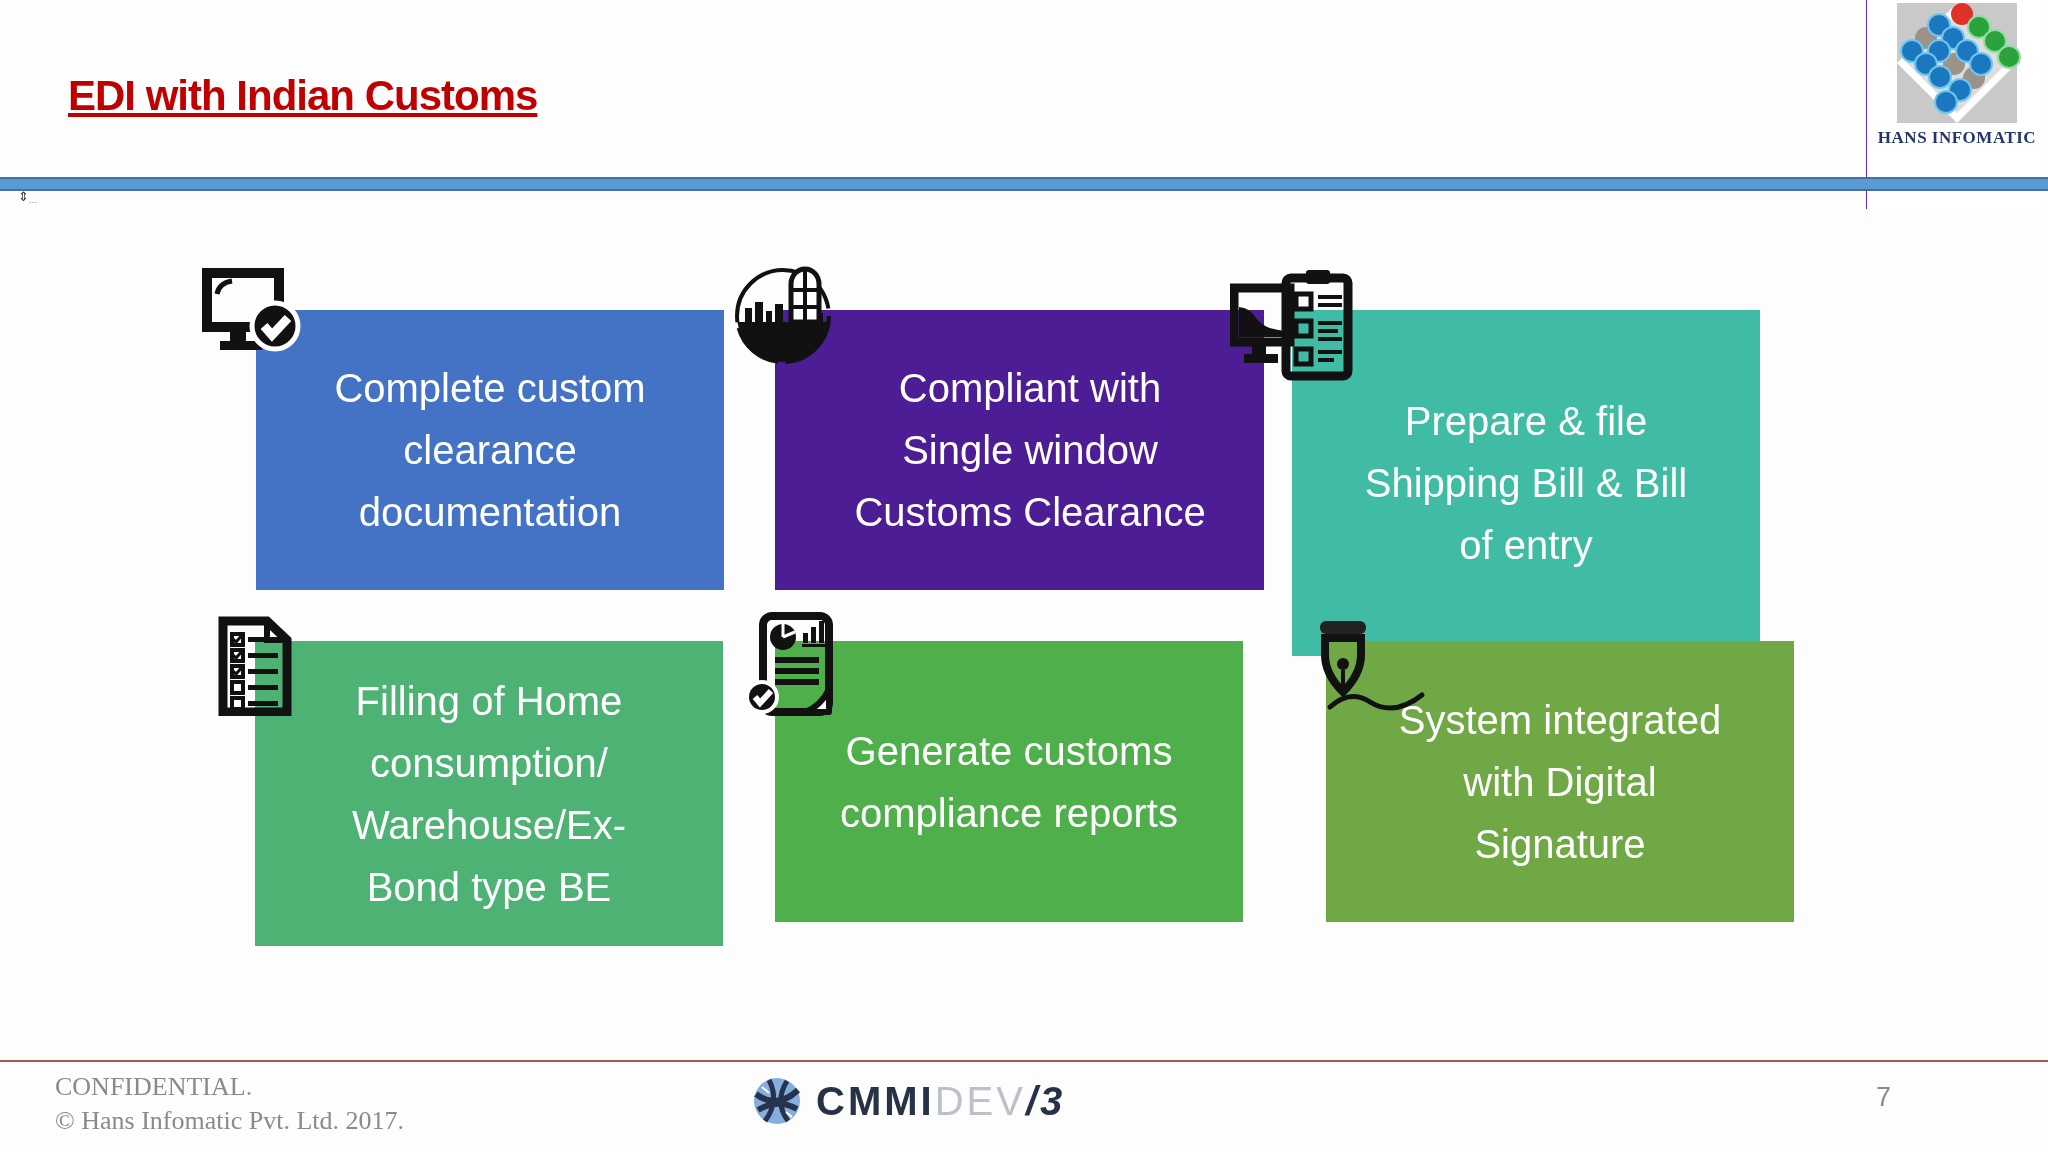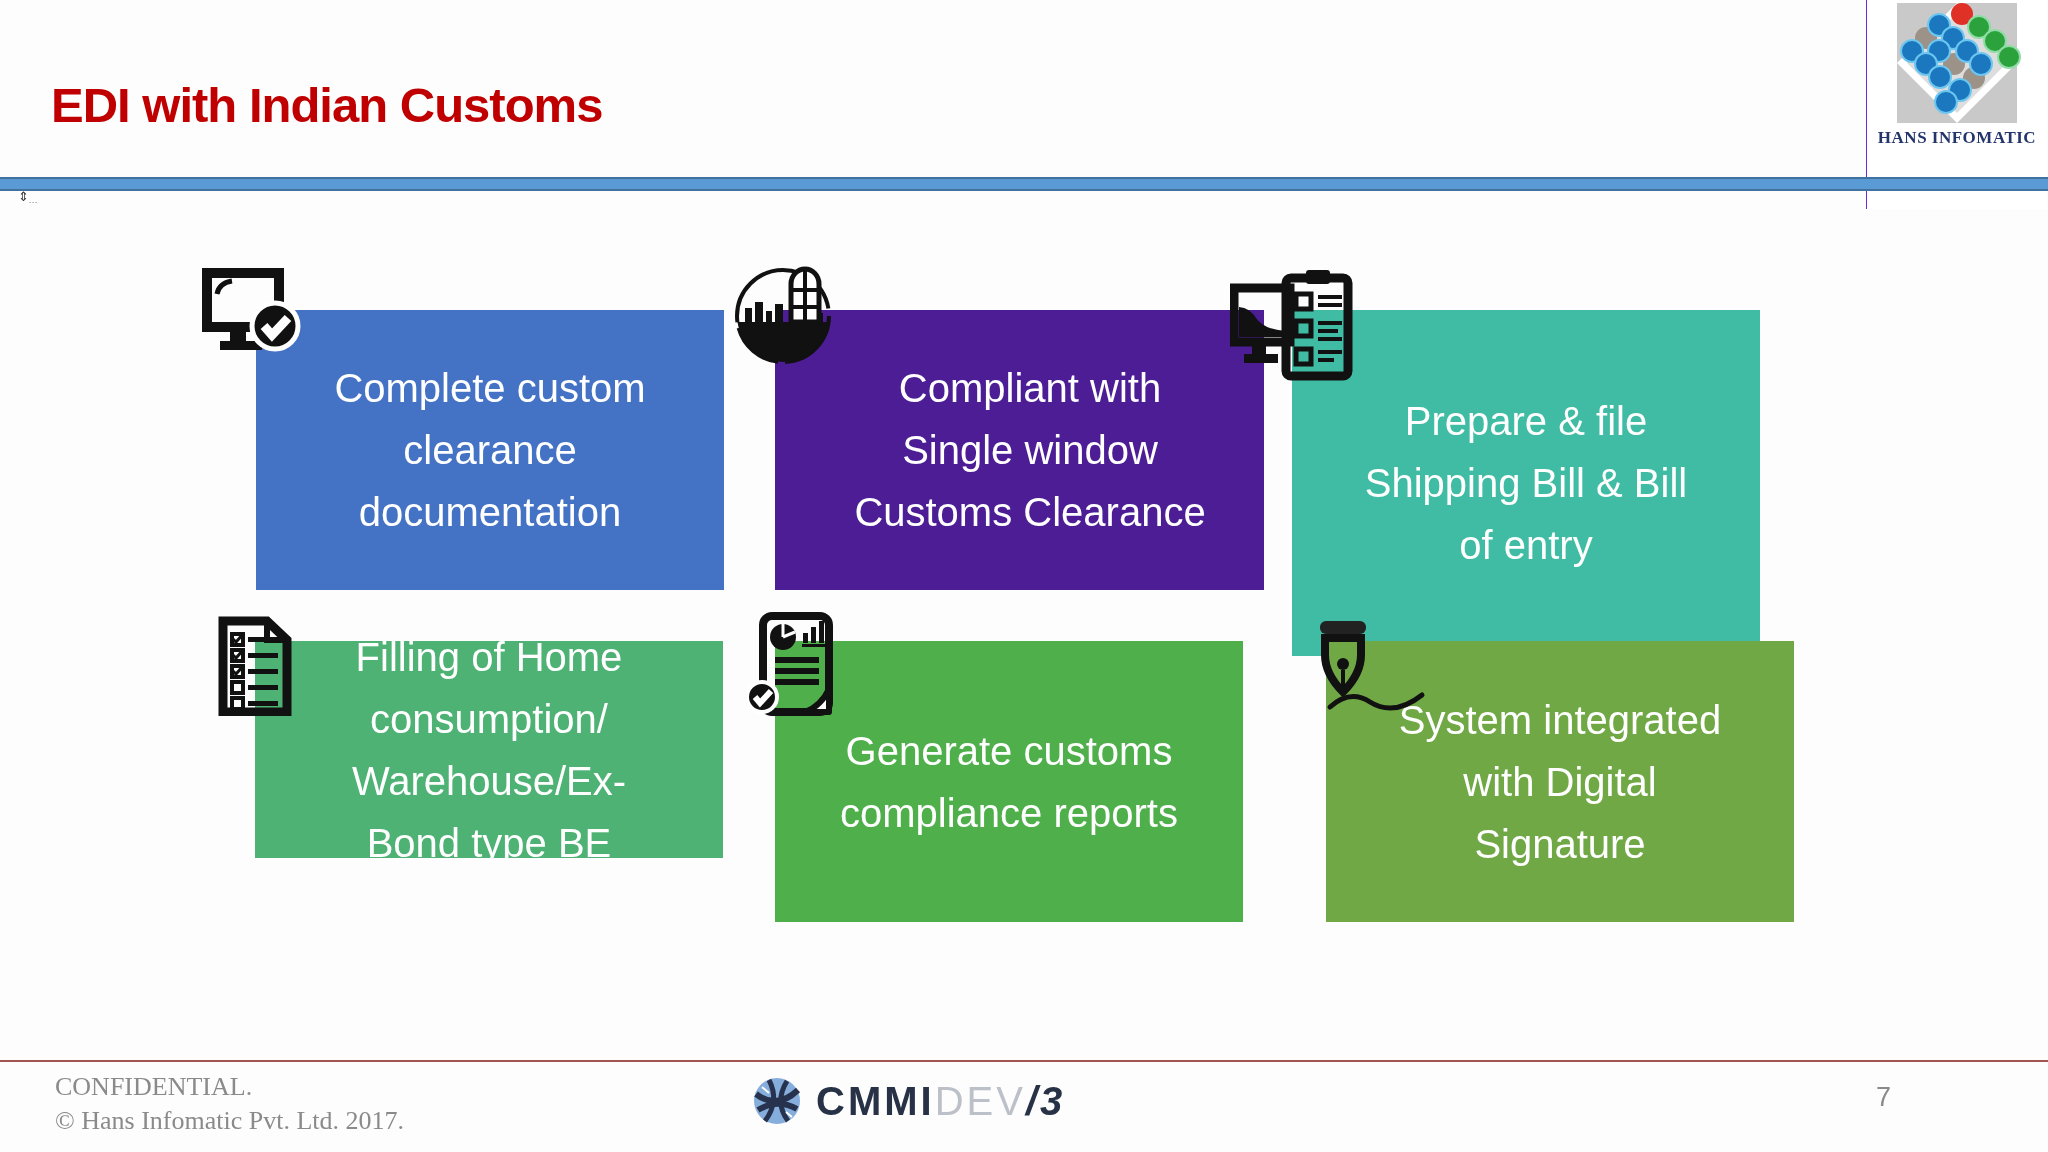--- a/index.html
+++ b/index.html
@@ -1,34 +1,34 @@
 <!DOCTYPE html>
 <html><head>
 <meta charset="utf-8">
 <style>
   html,body{margin:0;padding:0;background:#e8e8e8;}
   .slide{position:relative;width:2048px;height:1152px;background:#FDFDFD;overflow:hidden;
          font-family:"Liberation Sans",sans-serif;}
   
-  .title{position:absolute;left:51px;top:44px;font-size:49px;font-weight:600;letter-spacing:-1px;}
+  .title{position:absolute;left:68px;top:44px;font-size:42px;font-weight:600;letter-spacing:-1px;text-decoration:underline;}
   
   .accent-bar{position:absolute;left:0;top:177px;width:2048px;height:10px;background:#5B9BD5;
               border-top:2px solid #41719C;border-bottom:2px solid #41719C;}
   .anchor{position:absolute;left:18px;top:190px;font-size:13px;color:#333;line-height:1;}
   
   .logo{position:absolute;left:1866px;top:0;width:180px;height:209px;background:#fff;
         border-left:1px solid #6d28d9;text-align:center;}
   .logo-label{font-family:"Liberation Serif",serif;font-weight:bold;font-size:17px;color:#23356B;
               letter-spacing:.5px;margin-top:-2px;}
   
   .box{position:absolute;width:468px;display:flex;align-items:center;justify-content:center;text-align:center;}
   .b1{left:256px;top:310px;height:280px}
   .b2{left:775px;top:310px;height:280px}
   .b3{left:1292px;top:310px;height:346px}
-  .b4{left:255px;top:641px;height:217px}
+  .b4{left:255px;top:641px;height:305px}
   .b5{left:775px;top:641px;height:281px}
   .b6{left:1292px;top:641px;height:281px}
   .box-text{font-size:40px;line-height:62px;color:#fff;white-space:pre-line;}
   .icon{position:absolute;}
   .i1{left:-56px;top:-44px}
   .i2{left:-46px;top:-52px}
   .i3{left:-62px;top:-42px}
   .i4{left:-40px;top:-25px}
   .i5{left:-28px;top:-30px}
   .i6{left:-16px;top:-22px}

